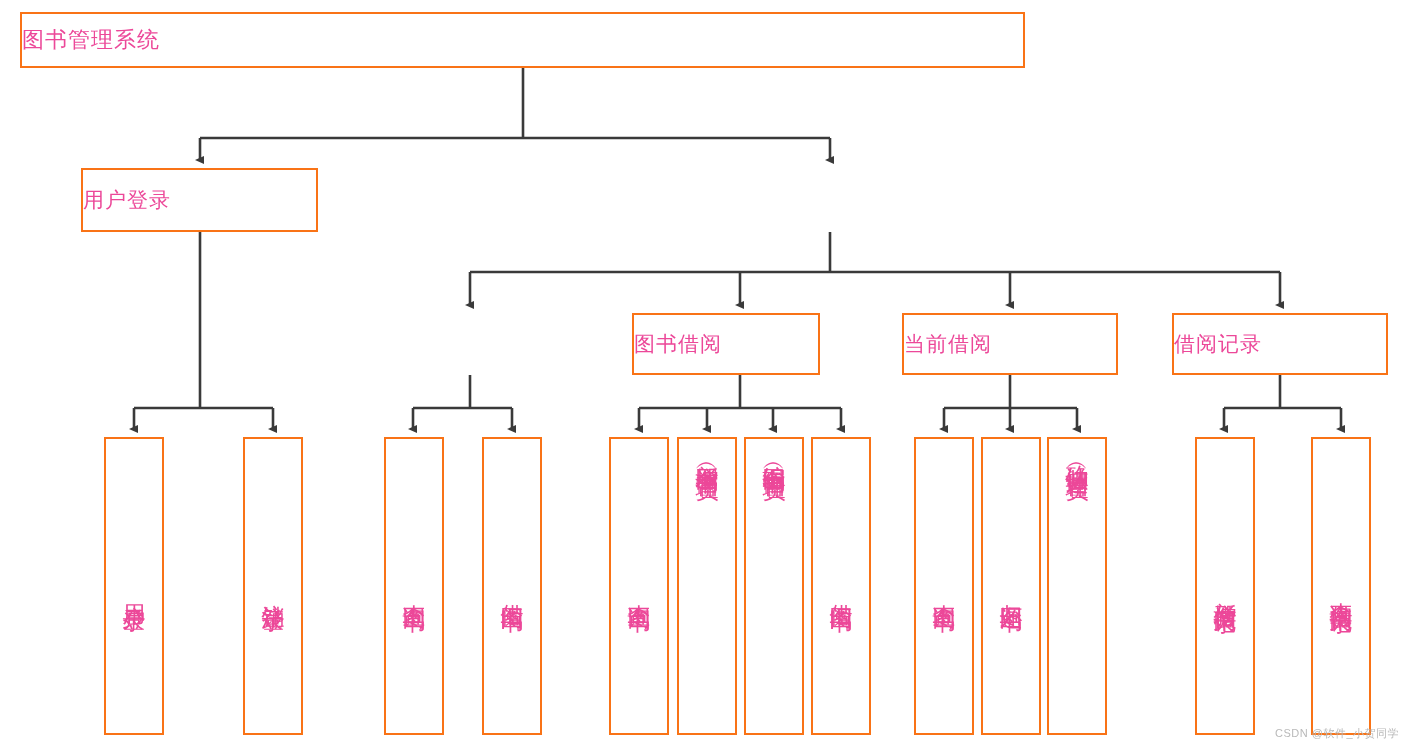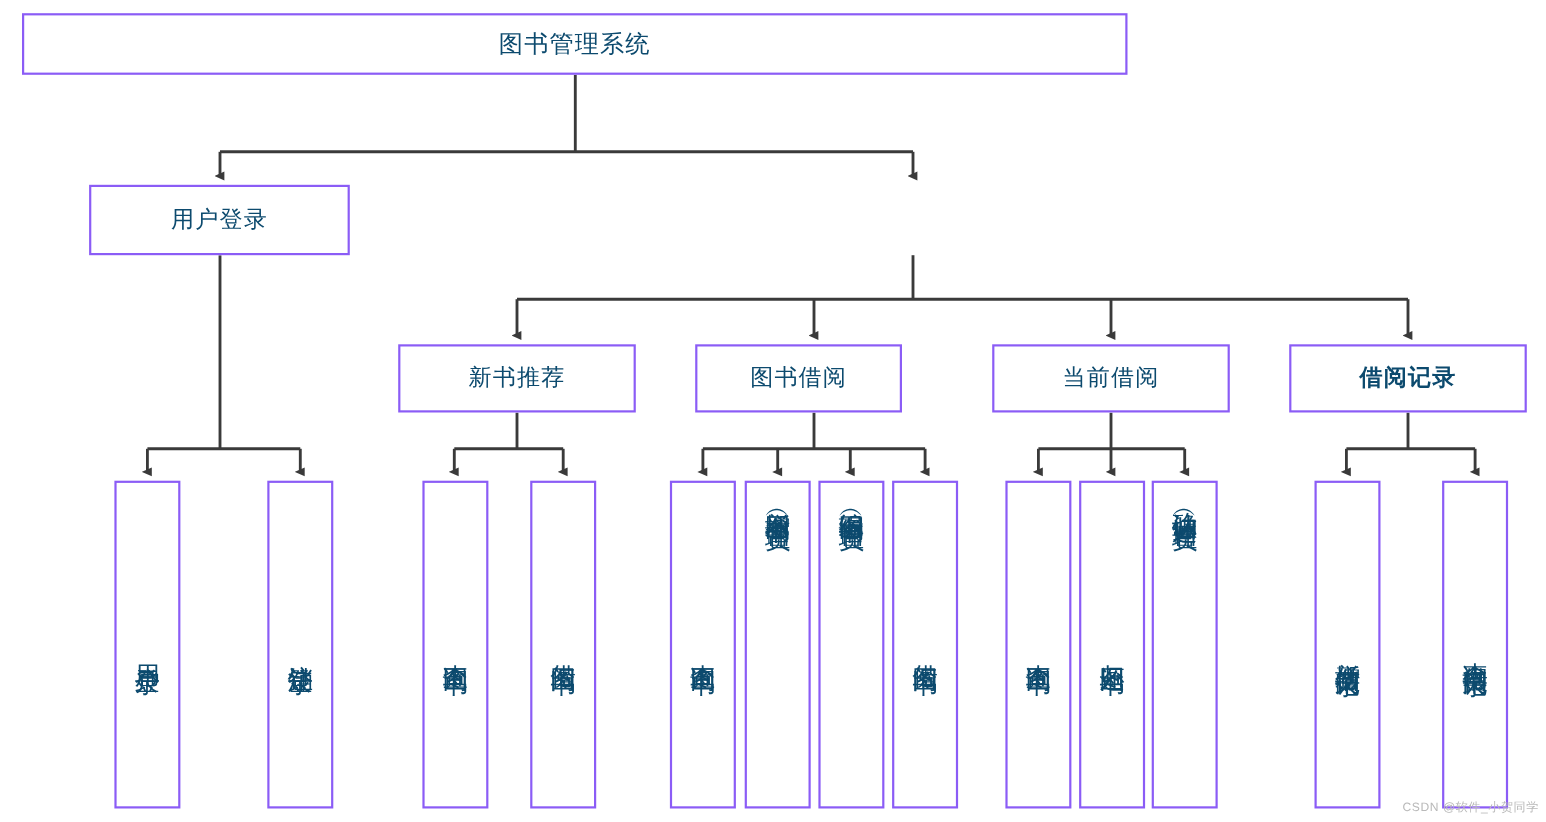--- a/index.html
+++ b/index.html
@@ -22,25 +22,25 @@
     left: 0;
     top: 0;
     width: 1405px;
     height: 747px;
     pointer-events: none;
   }
   .node {
     position: absolute;
     box-sizing: border-box;
     background: #ffffff;
-    border: 2px solid #8b5cf6;
+    border: 2px solid #f97316;
     display: flex;
     align-items: center;
-    justify-content: center;
-    color: #0c4a6e;
+    justify-content: flex-start;
+    color: #ec4899;
   }
   .node .label {
     display: block;
     text-align: center;
     line-height: 1.15;
     white-space: nowrap;
   }
   
   .node.horiz .label {
     font-size: 21px;
@@ -134,30 +134,27 @@
   </svg>
 
   <div class="node horiz" id="node-root" style="left:20px; top:12px; width:1005px; height:56px;">
     <span class="label">图书管理系统</span>
   </div>
 
   <div class="node horiz" style="left:81px; top:168px; width:237px; height:64px;">
     <span class="label">用户登录</span>
   </div>
 
-  <div class="node horiz" style="left:362px; top:313px; width:216px; height:62px;">
-    <span class="label">新书推荐</span>
-  </div>
   <div class="node horiz" style="left:632px; top:313px; width:188px; height:62px;">
     <span class="label">图书借阅</span>
   </div>
   <div class="node horiz" style="left:902px; top:313px; width:216px; height:62px;">
     <span class="label">当前借阅</span>
   </div>
-  <div class="node horiz" style="left:1172px; top:313px; width:216px; height:62px;font-weight:bold;">
+  <div class="node horiz" style="left:1172px; top:313px; width:216px; height:62px;">
     <span class="label">借阅记录</span>
   </div>
 
   <div class="node vert center" style="left:104px; top:437px; width:60px; height:298px;">
     <span class="label">用户登录</span>
   </div>
   <div class="node vert center" style="left:243px; top:437px; width:60px; height:298px;">
     <span class="label">注销登录</span>
   </div>
 

